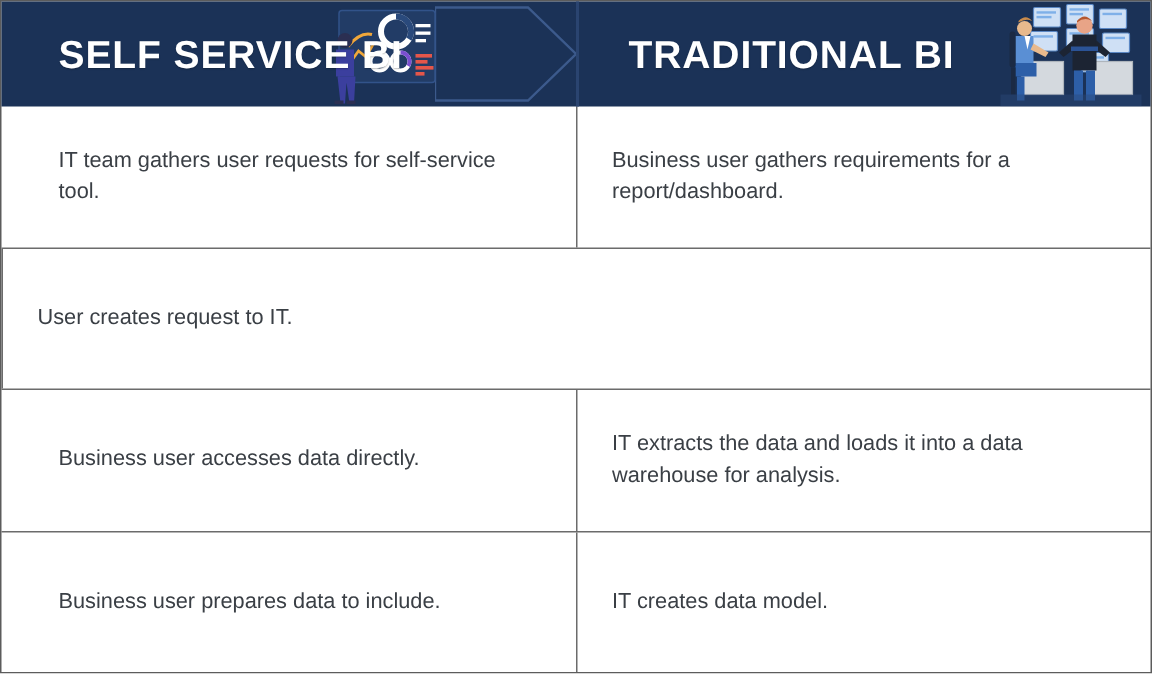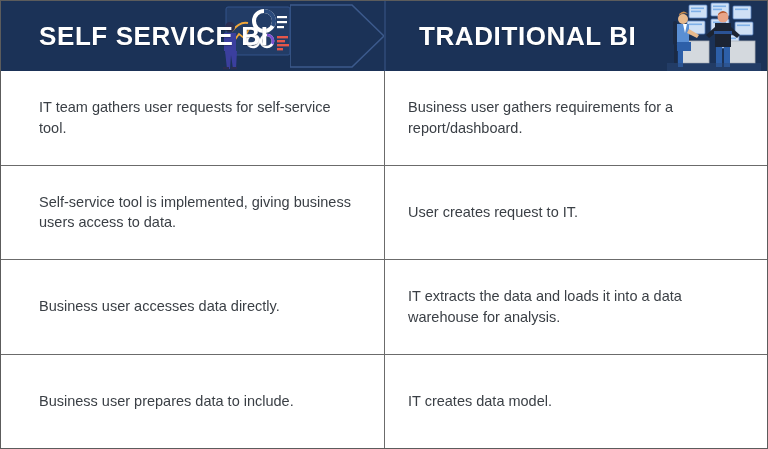--- a/index.html
+++ b/index.html
@@ -220,23 +220,20 @@
     <div class="table-row">
       <div class="table-cell left">
         <span class="cell-text">IT team gathers user requests for self-service tool.</span>
       </div>
       <div class="table-cell right">
         <span class="cell-text">Business user gathers requirements for a report/dashboard.</span>
       </div>
     </div>
 
     <div class="table-row">
-      <div class="table-cell left">
-        <span class="cell-text">Self-service tool is implemented, giving business users access to data.</span>
-      </div>
       <div class="table-cell right">
         <span class="cell-text">User creates request to IT.</span>
       </div>
     </div>
 
     <div class="table-row">
       <div class="table-cell left">
         <span class="cell-text">Business user accesses data directly.</span>
       </div>
       <div class="table-cell right">

